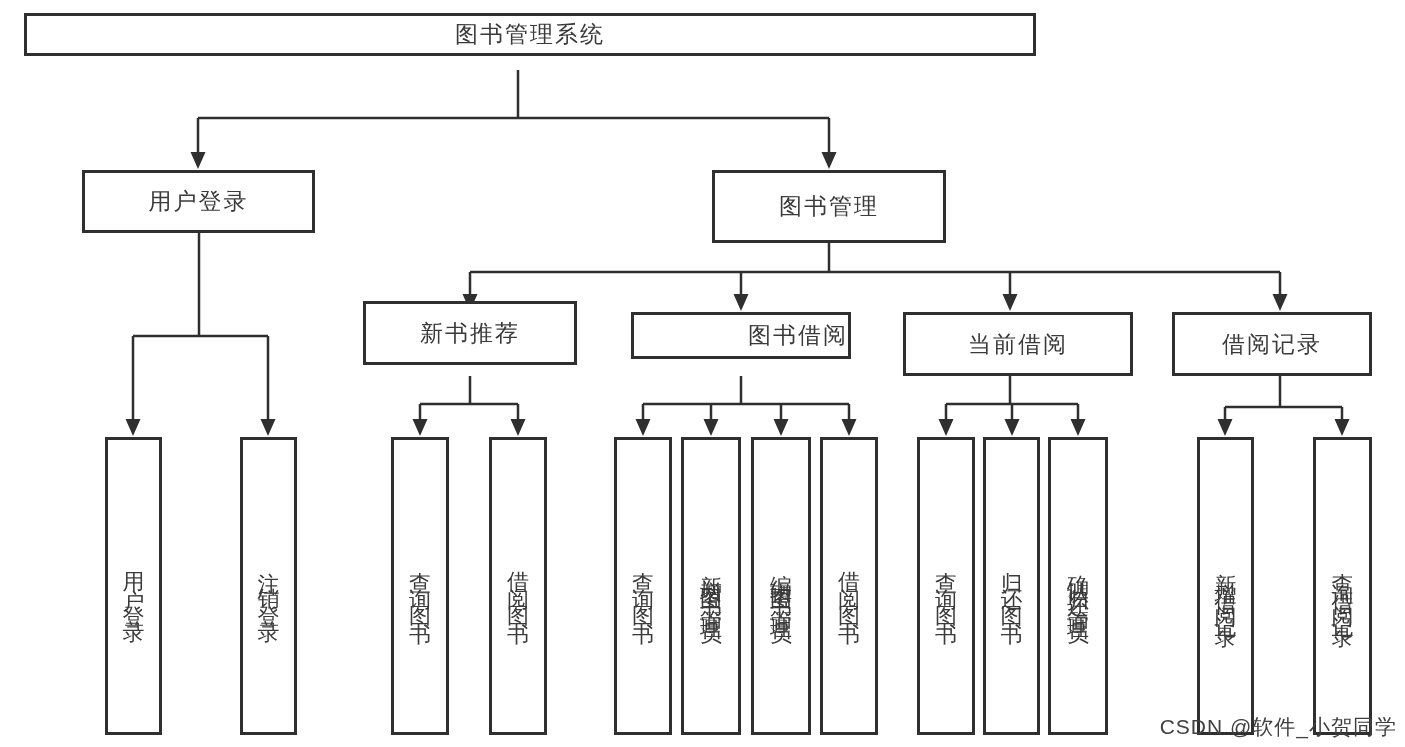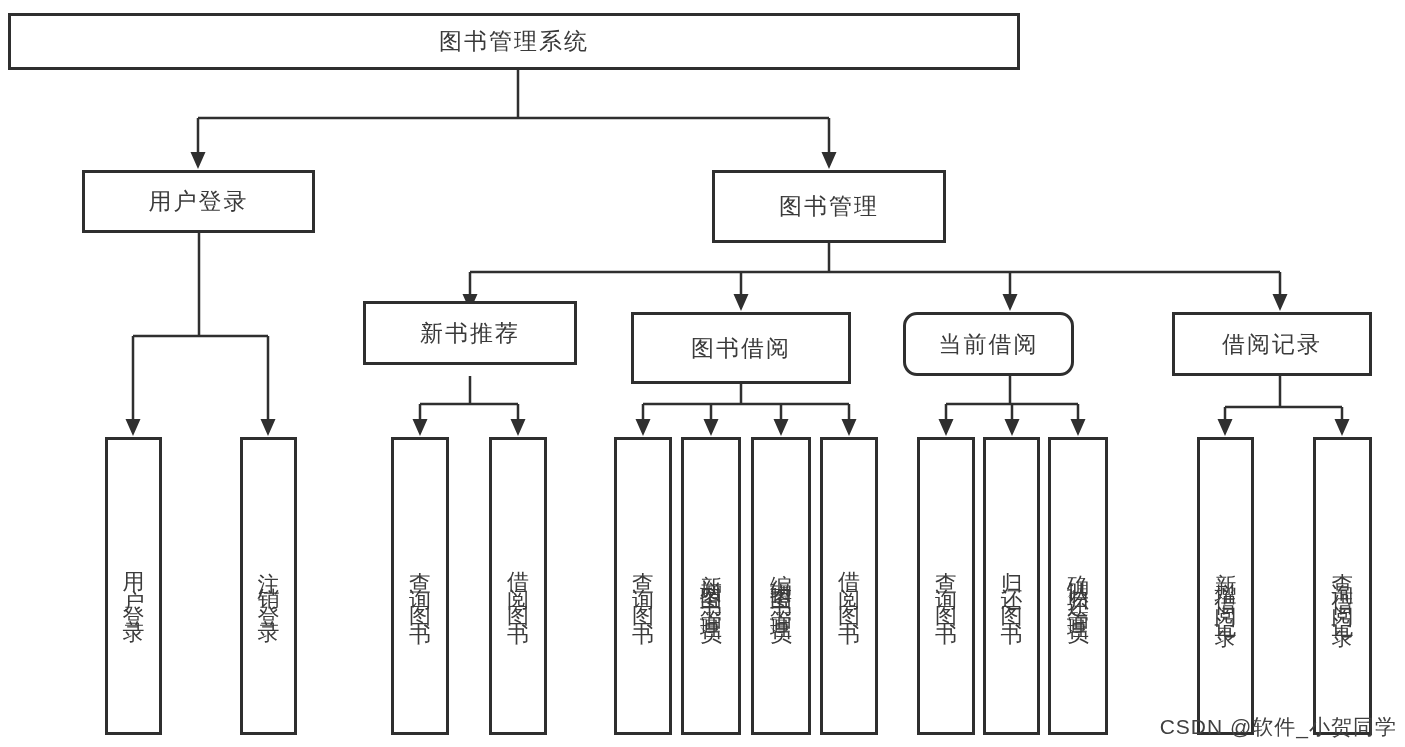--- a/index.html
+++ b/index.html
@@ -23,28 +23,28 @@
   .v-node{
     writing-mode:vertical-rl;
     text-orientation:mixed;
     font-size:22px;
     padding-top:4px;
   }
   .v4{letter-spacing:17px;}
   .v6{letter-spacing:11px;}
   .v9{letter-spacing:7px;}
   
-  .n-root{left:8px;top:13px;width:1012px;height:57px;}
+  .n-root{left:24px;top:13px;width:1012px;height:43px;}
   
   .n-user-login{left:82px;top:170px;width:233px;height:63px;}
   .n-book-mgmt{left:712px;top:170px;width:234px;height:73px;text-align:right;}
   
   .n-new-book{left:363px;top:301px;width:214px;height:64px;}
-  .n-borrowing{left:631px;top:312px;width:220px;height:72px;}
-  .n-current{left:903px;top:312px;width:171px;height:64px;border-radius:14px;}
+  .n-borrowing{left:631px;top:312px;width:220px;height:47px;justify-content:flex-end;}
+  .n-current{left:903px;top:312px;width:230px;height:64px;}
   .n-records{left:1172px;top:312px;width:200px;height:64px;}
   
   .leaf{top:437px;height:298px;}
   .n-l-login{left:105px;width:57px;}
   .n-l-logout{left:240px;width:57px;}
   .n-l-nbr-query{left:391px;width:58px;}
   .n-l-nbr-borrow{left:489px;width:58px;}
   .n-l-bb-query{left:614px;width:58px;}
   .n-l-bb-add{left:681px;width:60px;}
   .n-l-bb-edit{left:751px;width:60px;}

